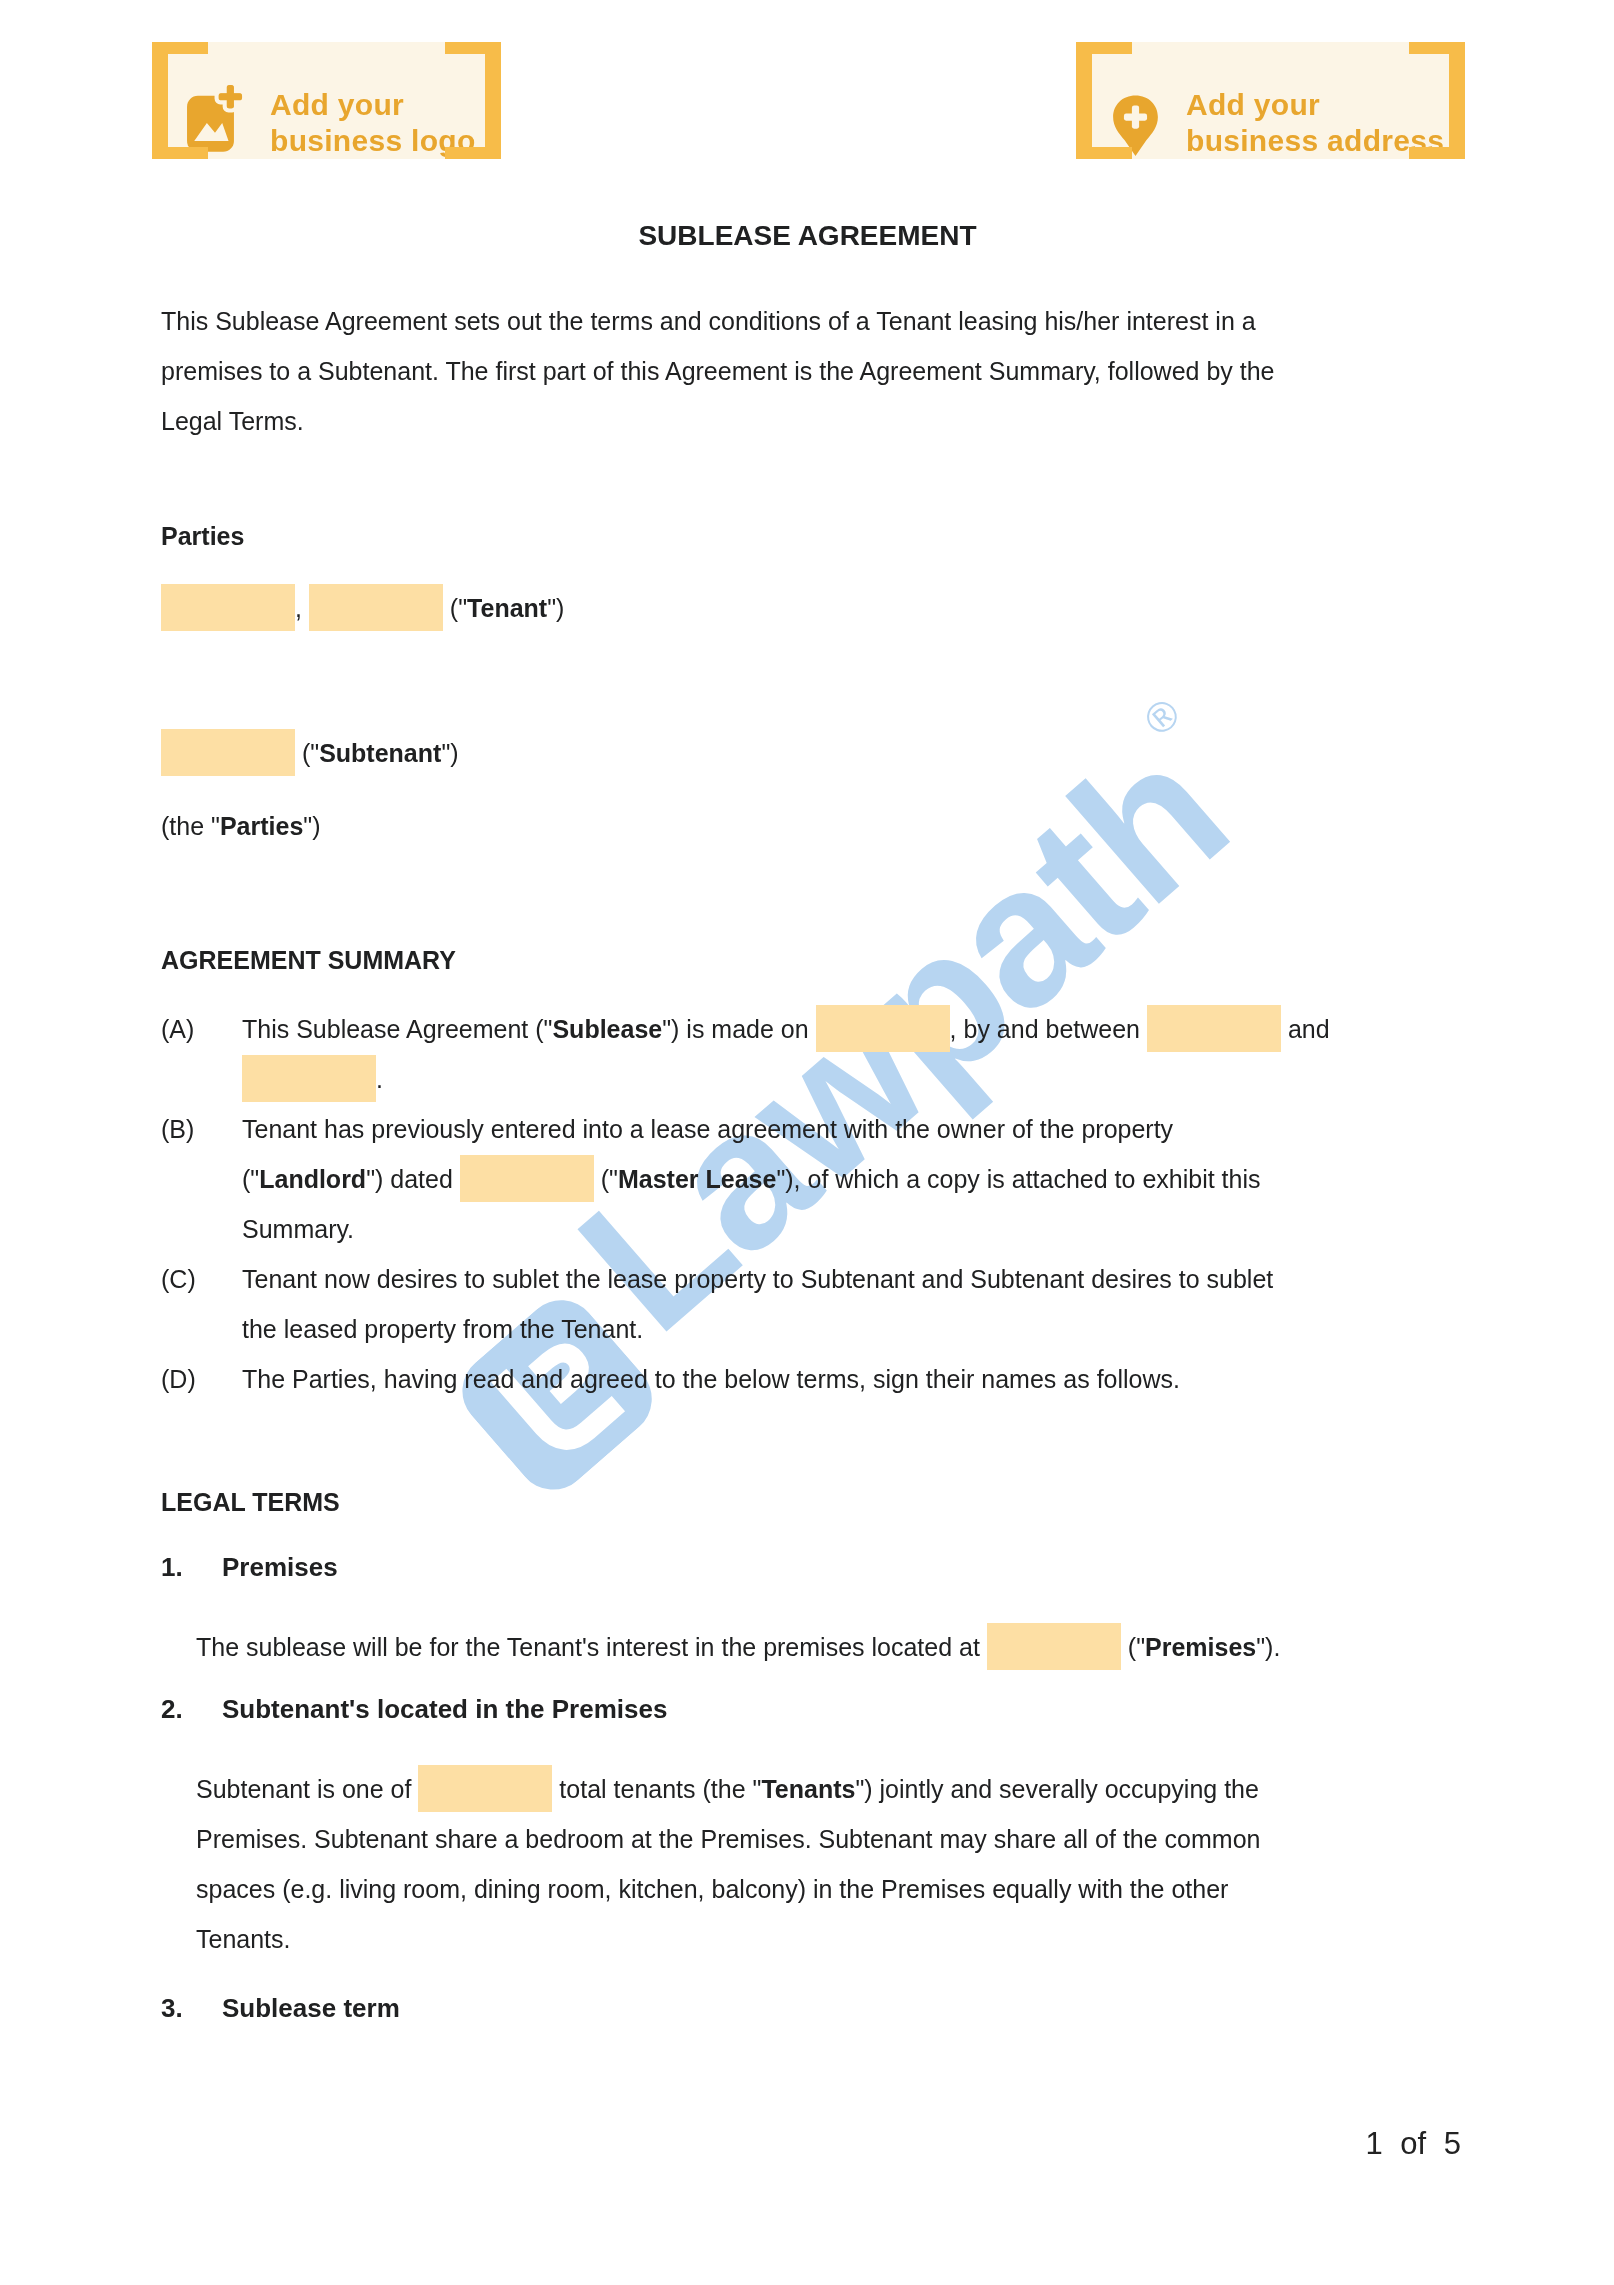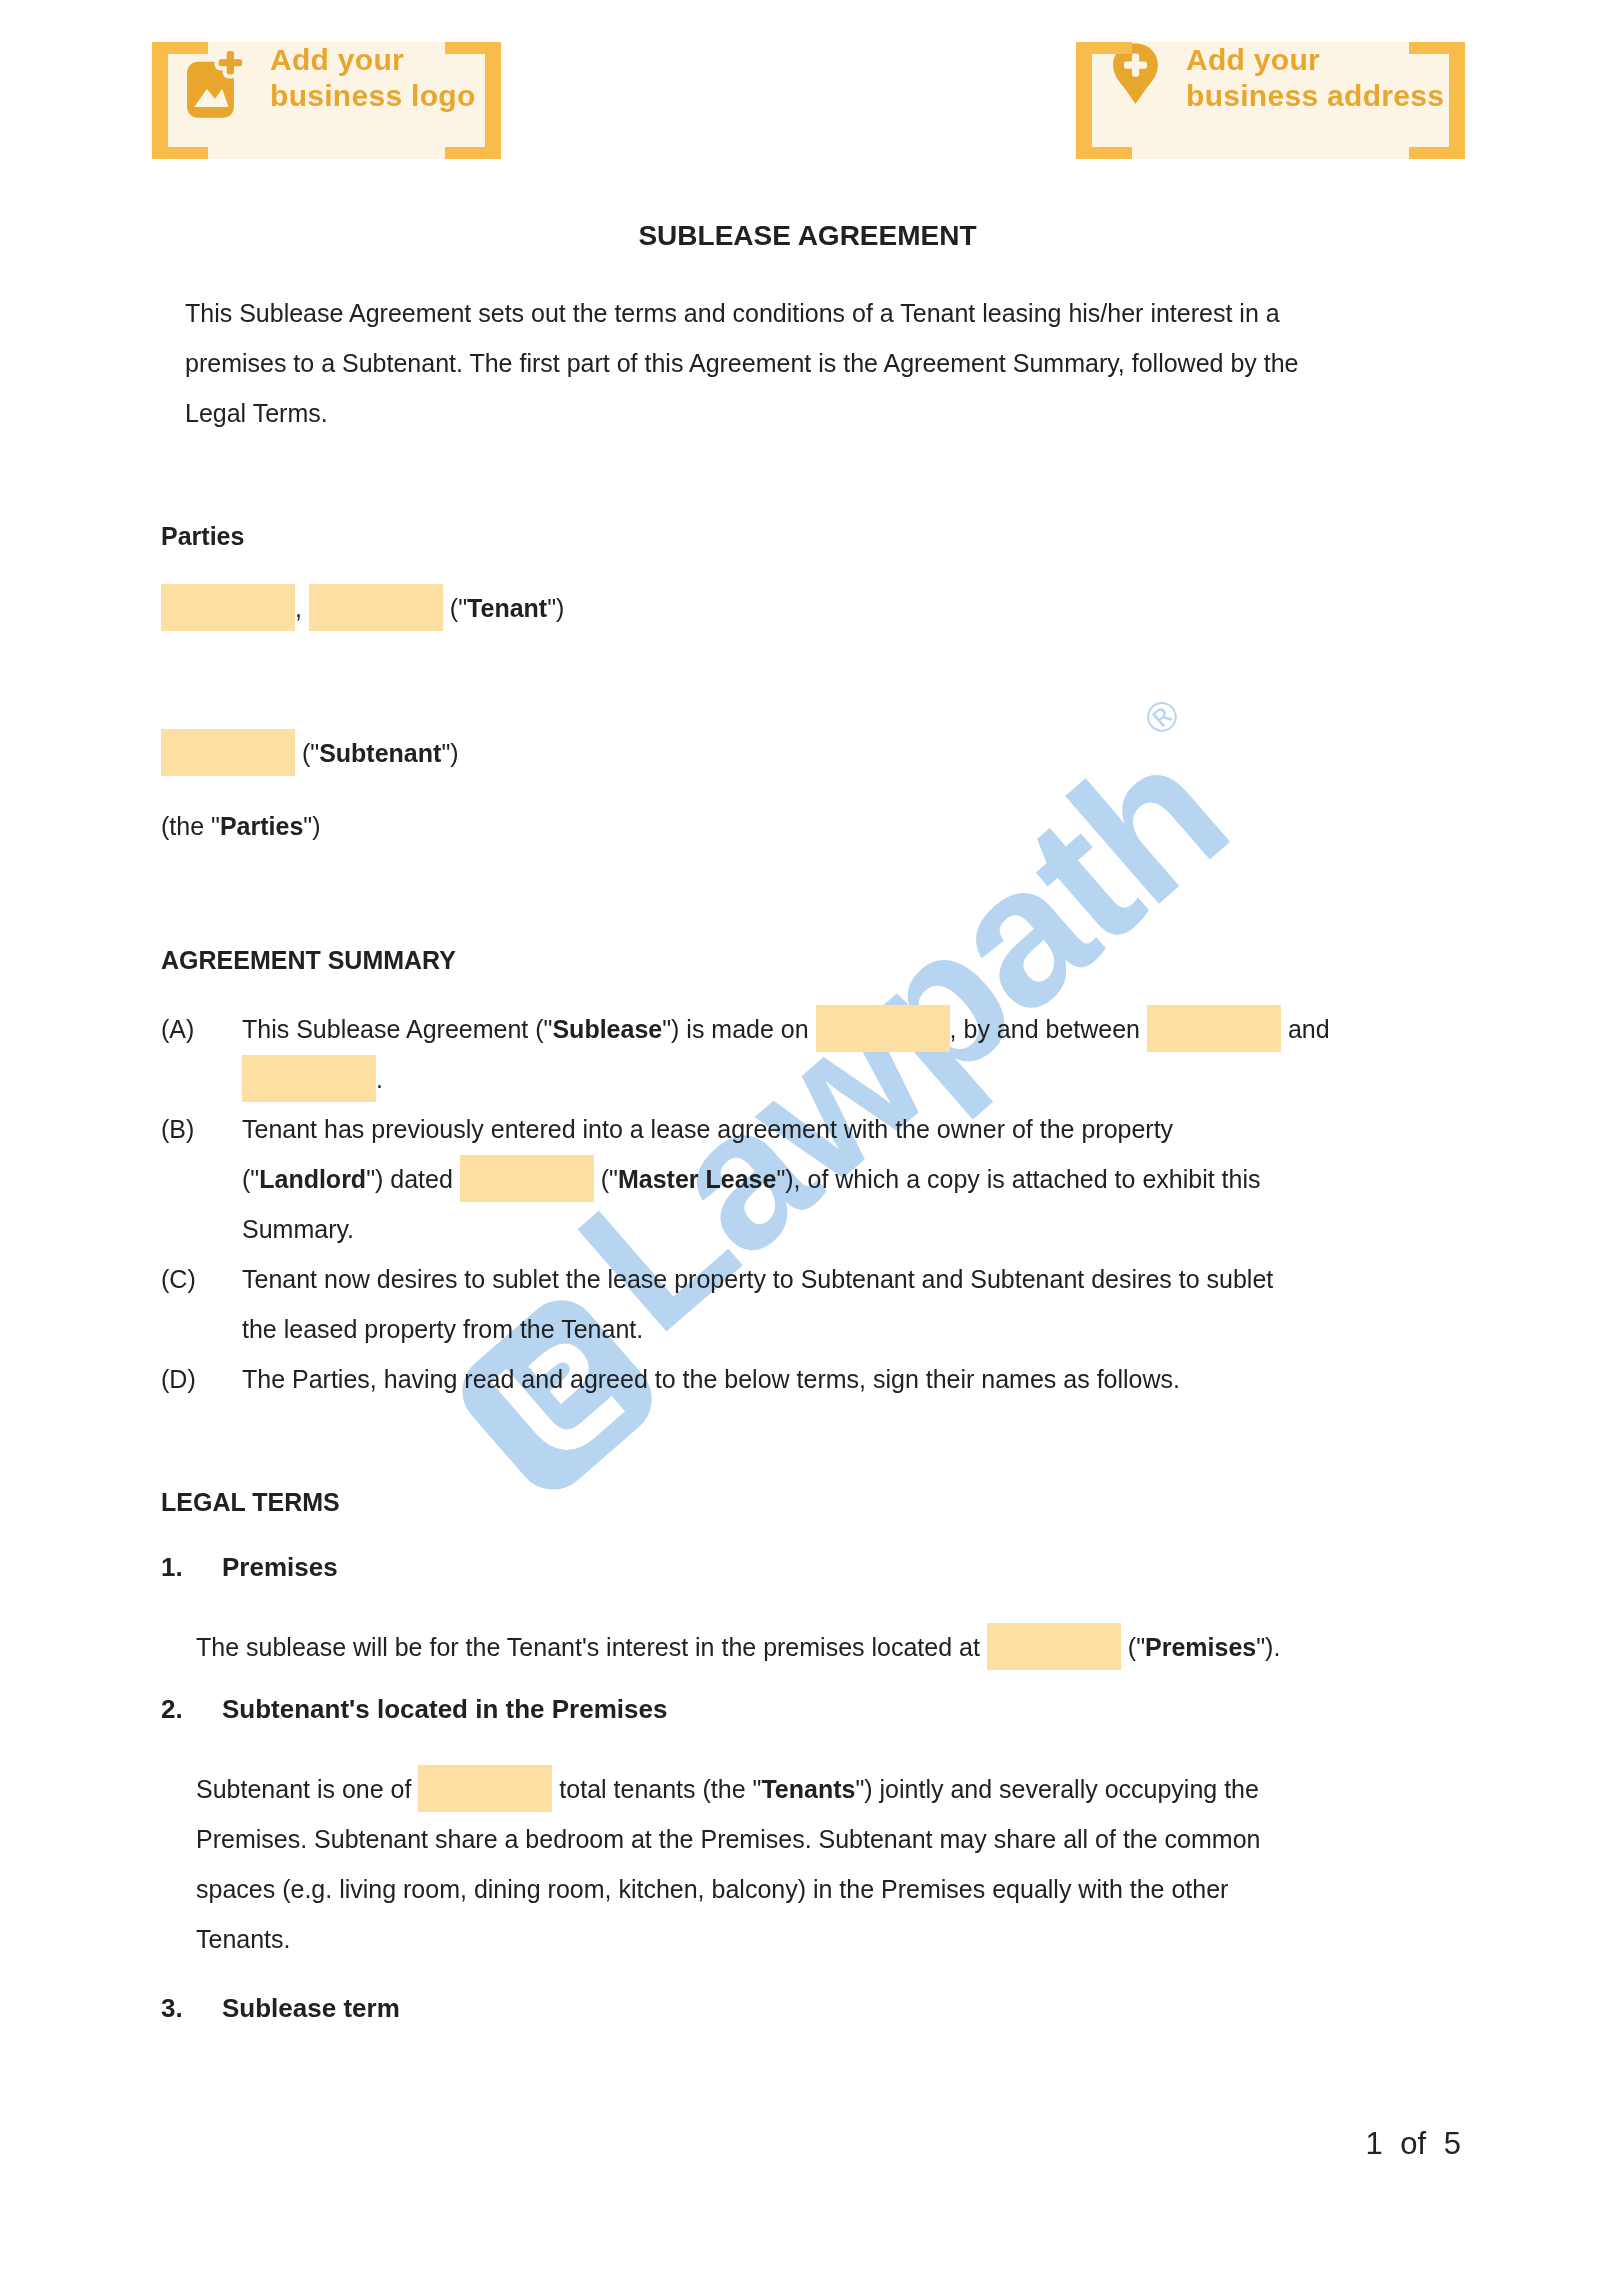--- a/index.html
+++ b/index.html
@@ -4,21 +4,21 @@
 <style>
   html,body{margin:0;padding:0;background:#888;}
   .page{
     position:relative;width:1615px;height:2285px;background:#ffffff;
     font-family:"Liberation Sans","DejaVu Sans",sans-serif;
     font-size:25px;color:#202122;overflow:hidden;margin:0 auto;
   }
   
   .ph-box{
     position:absolute;top:42px;height:117px;background:#FCF5E6;
-    display:flex;align-items:flex-start;box-sizing:border-box;
+    display:flex;align-items:flex-end;box-sizing:border-box;
   }
   .ph-box::before,.ph-box::after{
     content:"";position:absolute;top:0;bottom:0;width:56px;box-sizing:border-box;
     border-style:solid;border-color:#F7BC49;
   }
   .ph-box::before{left:0;border-width:12.7px 0 12.7px 16.3px;}
   .ph-box::after{right:0;border-width:12.7px 16.3px 12.7px 0;}
   #logo-box{left:152px;width:349px;padding-left:33px;}
   #addr-box{left:1076px;width:389px;padding-left:34px;}
   .ph-icon{flex:0 0 auto;margin-right:25px;}
@@ -36,21 +36,21 @@
   .content{position:absolute;inset:0;z-index:1;}
   .doc-title{position:absolute;top:220px;left:0;width:100%;text-align:center;font-weight:bold;font-size:28px;}
   .block{position:absolute;left:161px;width:1321px;}
   .line{line-height:50px;white-space:nowrap;}
   .b{font-weight:bold;}
   .hl{
     display:inline-block;width:134px;height:47px;background:#FDDFA4;
     vertical-align:middle;margin-top:-5.4px;
   }
   .bold-head{font-weight:bold;}
-  #intro{top:288px;margin-left:24px;}
+  #intro{top:296px;}
   #parties-heading{top:522px;}
   #tenant-line{top:583px;}
   #and-line{top:665px;}
   #subtenant-line{top:728px;}
   #collective-line{top:801px;}
   #summary-heading{top:946px;}
   #summary-list{top:1004px;}
   .s-item{position:relative;padding-left:81px;}
   .s-label{position:absolute;left:0;top:0;line-height:50px;}
   #legal-heading{top:1488px;}

